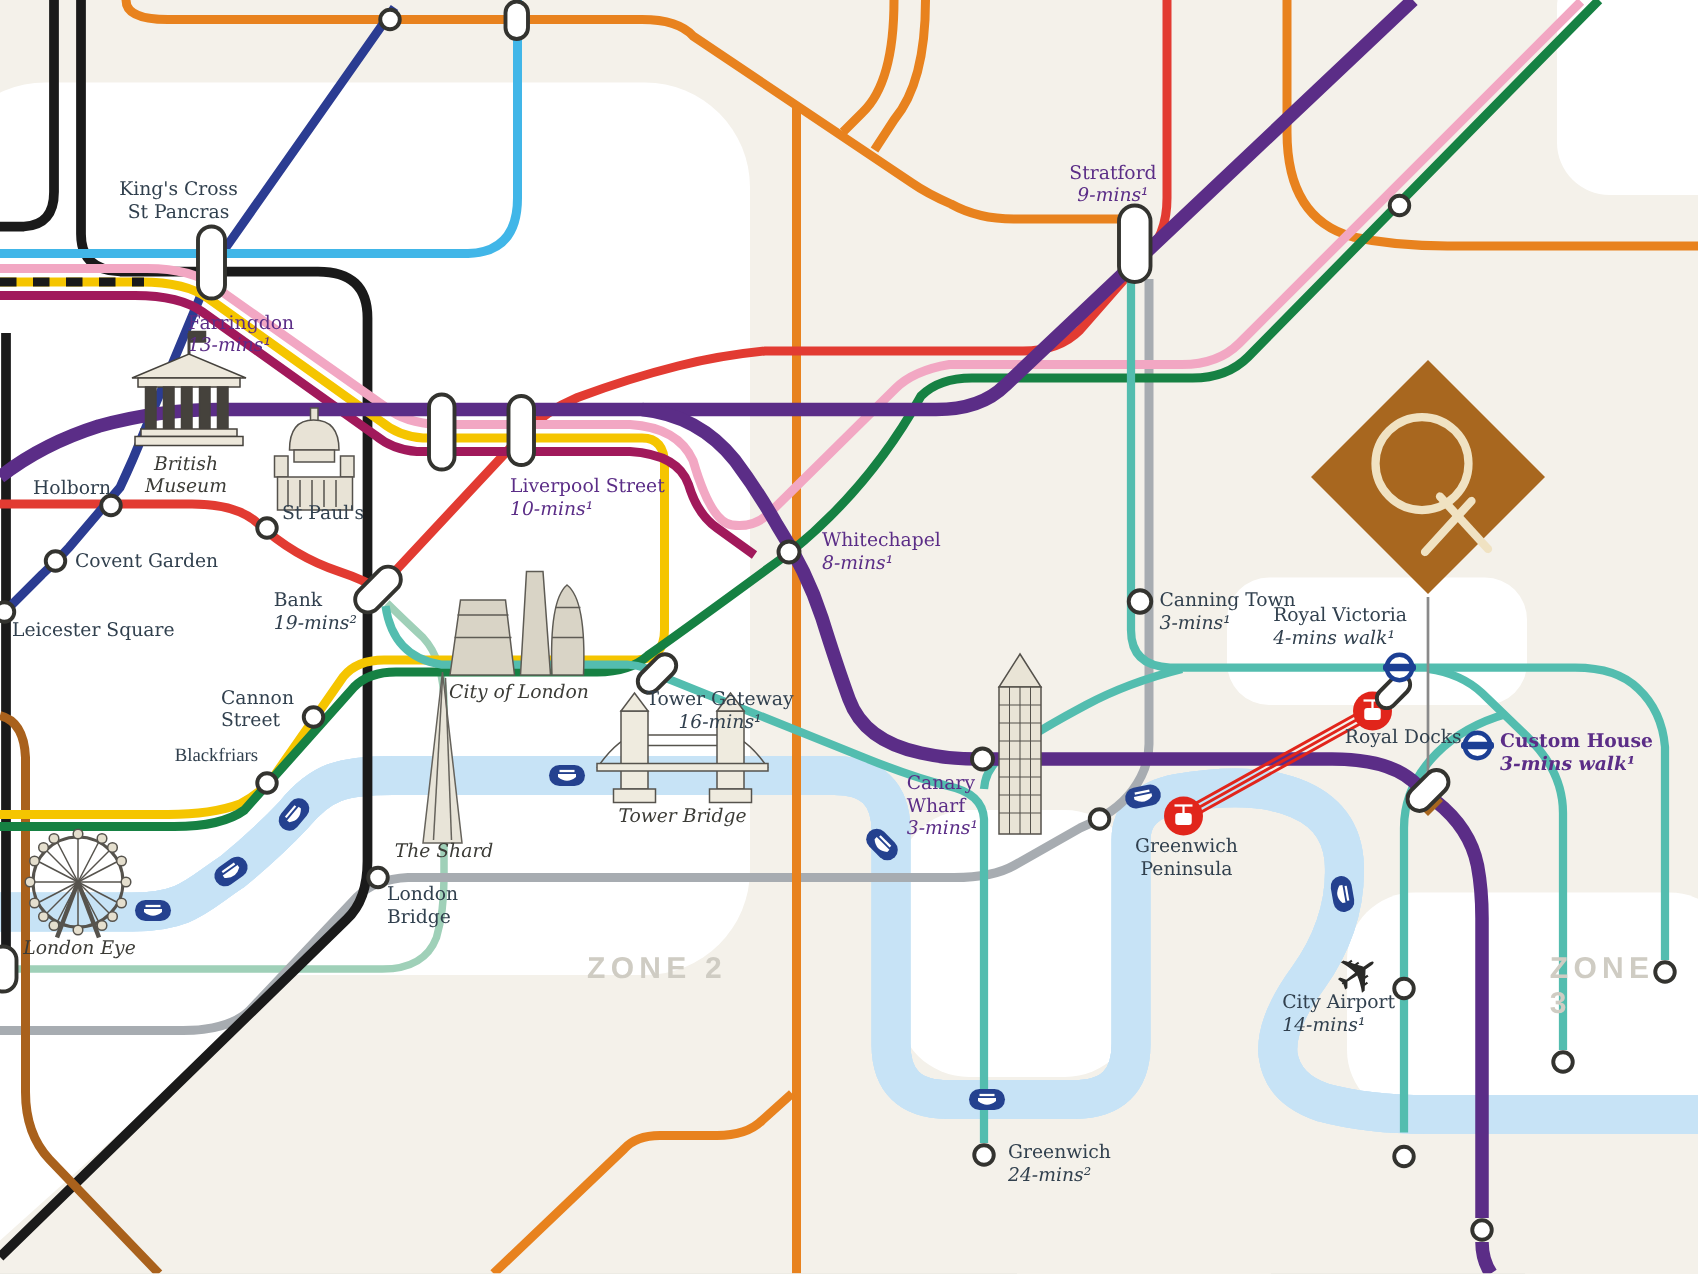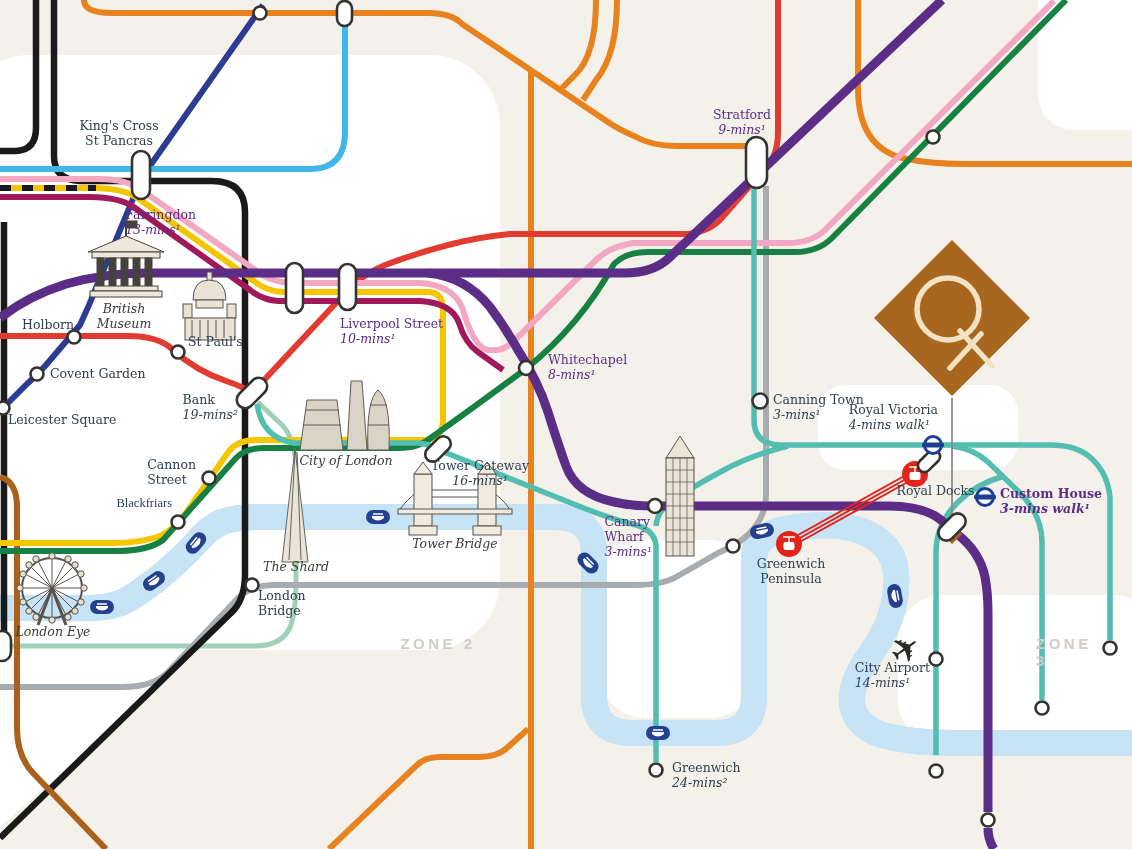--- a/index.html
+++ b/index.html
@@ -9,21 +9,21 @@
   #labels{position:absolute;left:0;top:0;width:100%;height:100%;pointer-events:none;}
   .lbl{position:absolute;font-size:12.5px;line-height:1.2;color:#31404E;white-space:pre-line;}
   .lbl .nm{display:block;}
   .lbl .sub{display:block;font-style:italic;}
   .lbl.purple{color:#5B2D87;}
   .lbl.center{transform:translateX(-50%);text-align:center;}
   .lbl.right{text-align:left;}
   .lbl.landmark{font-style:italic;color:#3B3B36;}
   .lbl .sub.it{font-style:italic;}
   .zone{position:absolute;font-family:"Liberation Sans",sans-serif;font-weight:bold;
-        font-size:15px;letter-spacing:3.5px;color:#CFCCC3;transform:translateX(-50%);}
+        font-size:20px;letter-spacing:3.5px;color:#CFCCC3;transform:translateX(-50%);}
 </style>
 </head>
 <body>
 
 <div class="map">
 <svg width="1132" height="849" viewBox="0 0 1132 849">
 
   <g>
     <rect x="-40" y="55" width="540" height="595" rx="70" fill="#FFFFFF"></rect>
     <path d="M-20,600 L255,598 L-20,845 Z" fill="#FFFFFF"></path>

